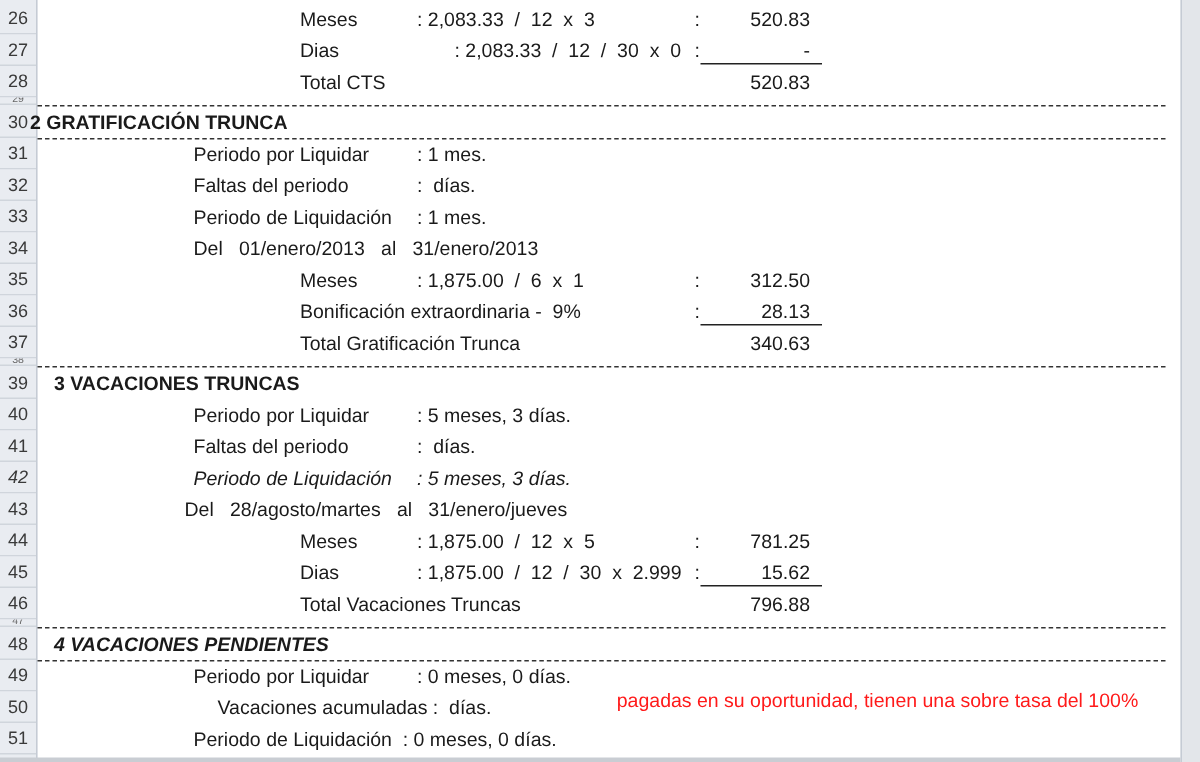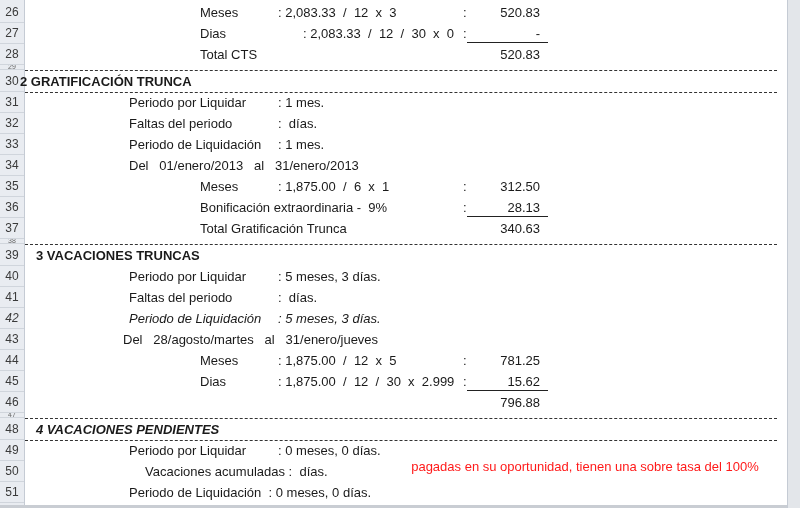--- a/index.html
+++ b/index.html
@@ -125,20 +125,21 @@
       </div>
       <div class="row" style="top: 371px;">
         <div class="num">45</div>
         <div class="cell" style="left: 200px;">Dias</div>
         <div class="cell" style="left: 278px;">: 1,875.00  /  12  /  30  x  2.999</div>
         <div class="cell" style="left: 463px;">:</div>
         <div class="cell right" style="left: 470px; width: 70px;">15.62</div>
       </div>
       <div class="row" style="top: 392px;">
         <div class="num">46</div>
+        <div class="cell" style="left: 200px;">Total Vacaciones Truncas</div>
         <div class="cell right" style="left: 470px; width: 70px;">796.88</div>
       </div>
       <div class="row tiny" style="top: 413px;">
         <div class="num">47</div>
       </div>
       <div class="row" style="top: 419px;">
         <div class="num">48</div>
         <div class="cell bold" style="left: 36px; font-style: italic;">4 VACACIONES PENDIENTES</div>
       </div>
       <div class="row" style="top: 440px;">

